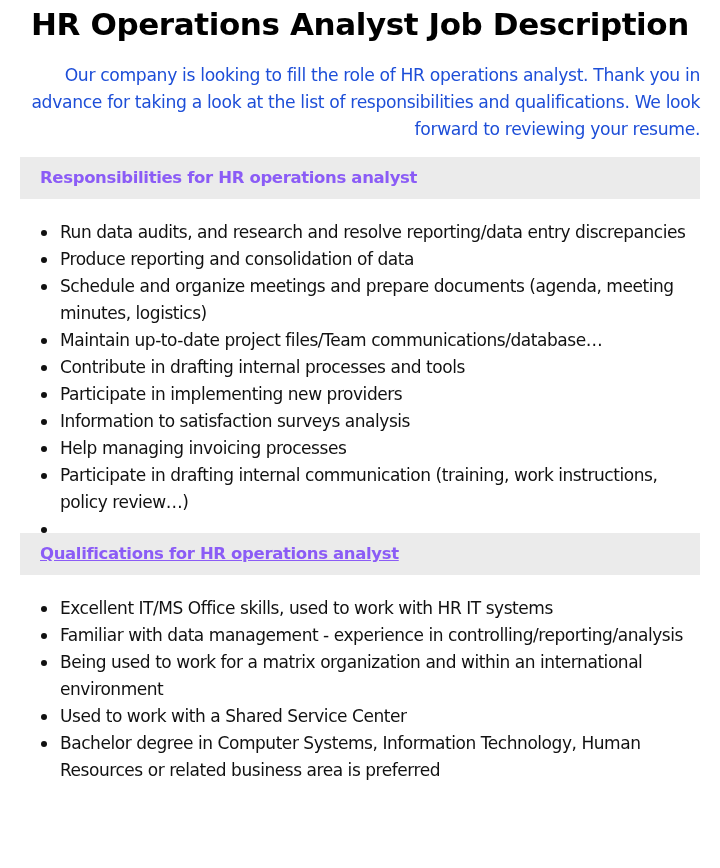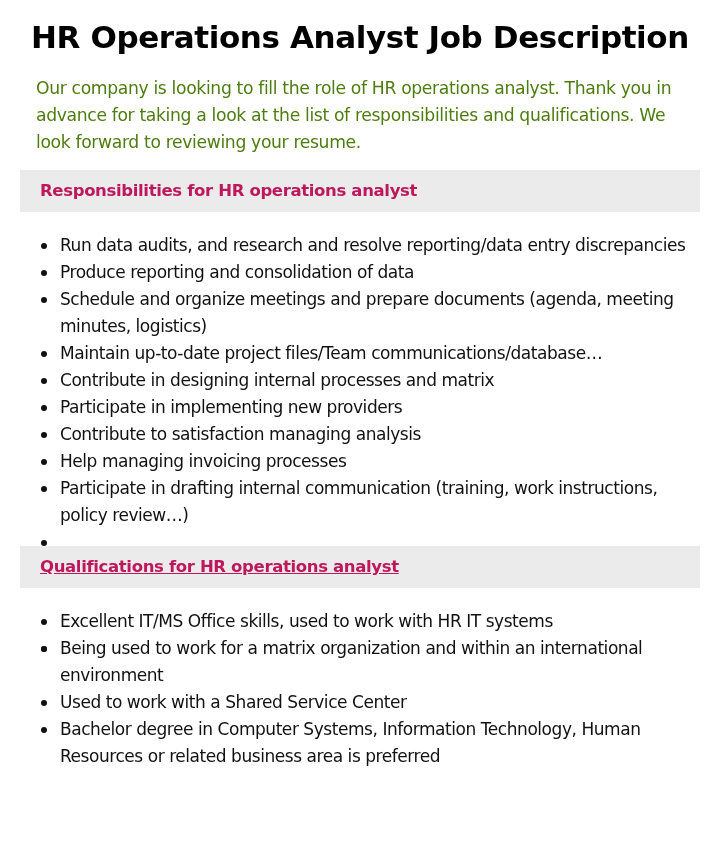--- a/index.html
+++ b/index.html
@@ -12,46 +12,47 @@
       height: 868px;
       overflow: hidden;
       font-family: "DejaVu Sans", "Liberation Sans", sans-serif;
       color: #111111;
     }
     .page {
       padding: 0 20px 0 20px;
     }
     h1.page-title {
       margin: 0;
-      padding-top: 16px;
+      padding-top: 3px;
       height: 42px;
       line-height: 42px;
       font-size: 31px;
       font-weight: bold;
       text-align: center;
       letter-spacing: -0.4px;
       color: #000;
     }
     .intro {
-      margin: 17px 0 0 16px;
+      margin: 17px 0 0 0;
       font-size: 17.2px;
       line-height: 27px;
       letter-spacing: -0.35px;
-      color: #4d7c0f;
+      color: #1d4ed8;
+      text-align: right;
     }
     .section-header {
       margin-top: 14px;
       background: #ebebeb;
       height: 42px;
       line-height: 42px;
       padding-left: 20px;
       font-size: 16.5px;
       font-weight: bold;
       letter-spacing: -0.35px;
-      color: #be185d;
+      color: #8b5cf6;
     }
     .section-header.q {
       margin-top: 17px;
       text-decoration: underline;
     }
     ul.items {
       margin: 20px 0 0 0;
       padding: 0 0 0 40px;
       list-style: none;
     }
@@ -78,29 +79,29 @@
 <div class="page">
   <h1 class="page-title">HR Operations Analyst Job Description</h1>
   <p class="intro">Our company is looking to fill the role of HR operations analyst. Thank you in advance for taking a look at the list of responsibilities and qualifications. We look forward to reviewing your resume.</p>
 
   <div class="section-header">Responsibilities for HR operations analyst</div>
   <ul class="items">
     <li><span class="bullet"></span><span>Run data audits, and research and resolve reporting/data entry discrepancies</span></li>
     <li><span class="bullet"></span><span>Produce reporting and consolidation of data</span></li>
     <li><span class="bullet"></span><span>Schedule and organize meetings and prepare documents (agenda, meeting minutes, logistics)</span></li>
     <li><span class="bullet"></span><span>Maintain up-to-date project files/Team communications/database…</span></li>
-    <li><span class="bullet"></span><span>Contribute in designing internal processes and matrix</span></li>
+    <li><span class="bullet"></span><span>Contribute in drafting internal processes and tools</span></li>
     <li><span class="bullet"></span><span>Participate in implementing new providers</span></li>
-    <li><span class="bullet"></span><span>Contribute to satisfaction managing analysis</span></li>
+    <li><span class="bullet"></span><span>Information to satisfaction surveys analysis</span></li>
     <li><span class="bullet"></span><span>Help managing invoicing processes</span></li>
     <li><span class="bullet"></span><span>Participate in drafting internal communication (training, work instructions, policy review…)</span></li>
     <li><span class="bullet"></span></li>
   </ul>
 
   <div class="section-header q">Qualifications for HR operations analyst</div>
   <ul class="items">
     <li><span class="bullet"></span><span>Excellent IT/MS Office skills, used to work with HR IT systems</span></li>
-    <li><span class="bullet"></span></li>
+    <li><span class="bullet"></span><span>Familiar with data management - experience in controlling/reporting/analysis</span></li>
     <li><span class="bullet"></span><span>Being used to work for a matrix organization and within an international environment</span></li>
     <li><span class="bullet"></span><span>Used to work with a Shared Service Center</span></li>
     <li><span class="bullet"></span><span>Bachelor degree in Computer Systems, Information Technology, Human Resources or related business area is preferred</span></li>
   </ul>
 </div>
 
 </body></html>

